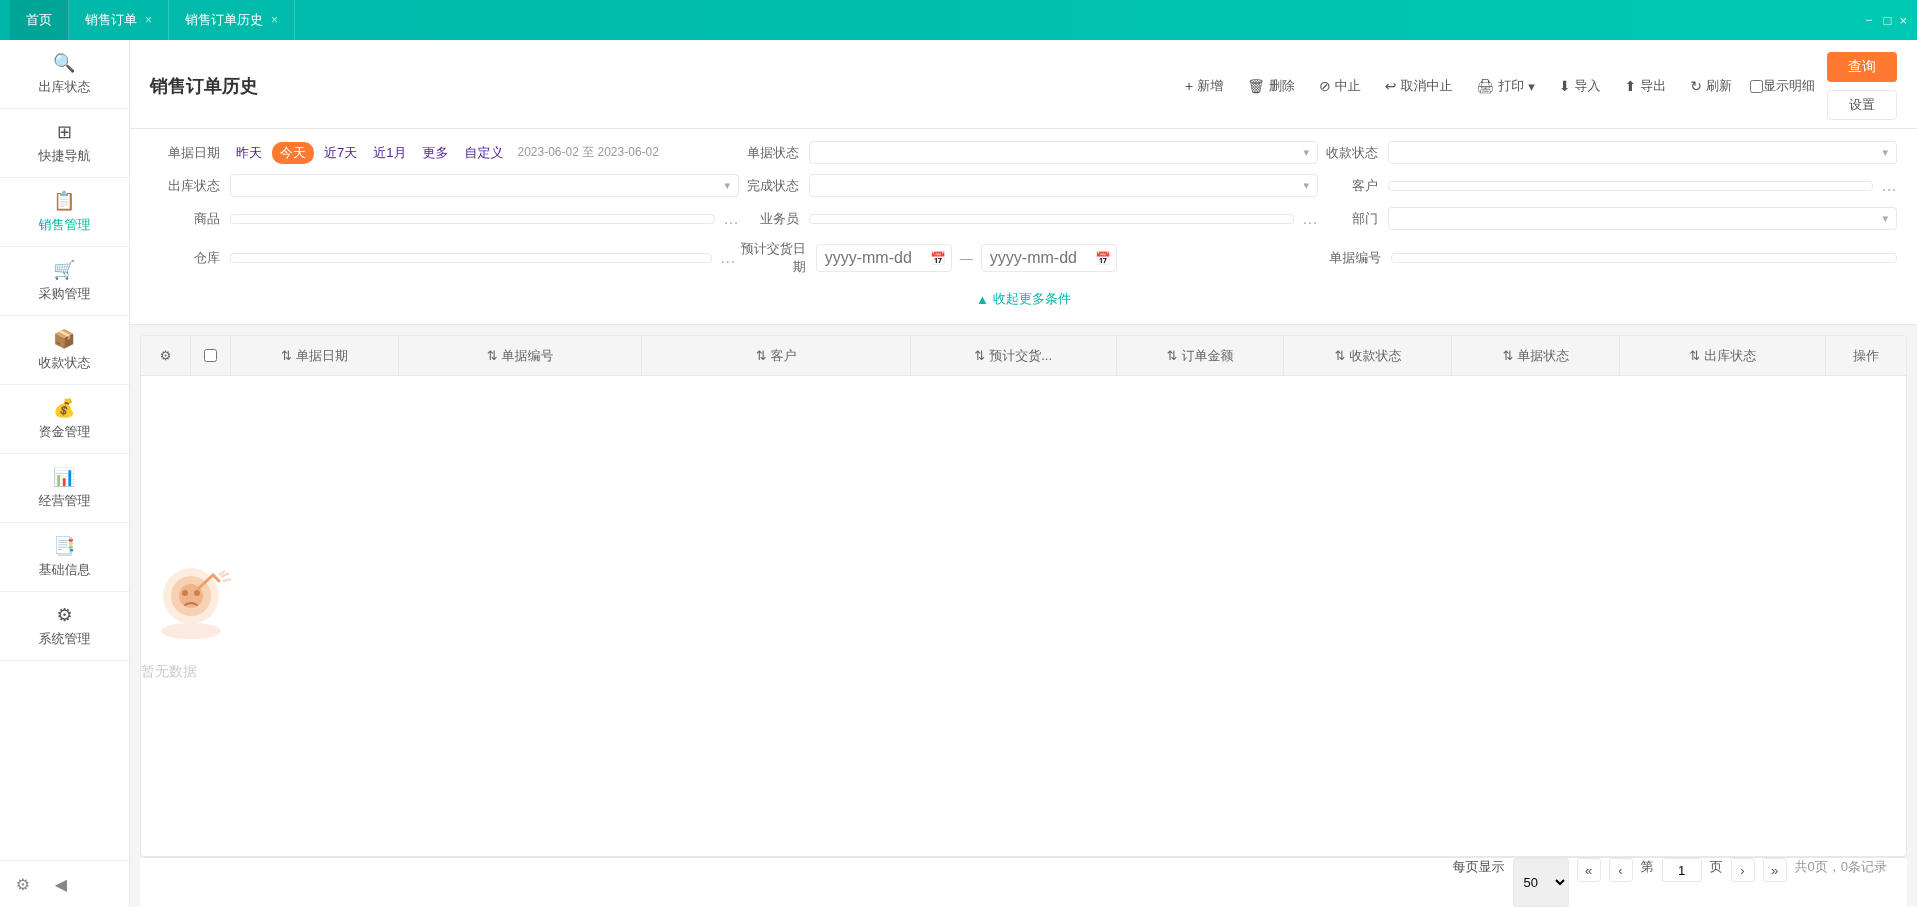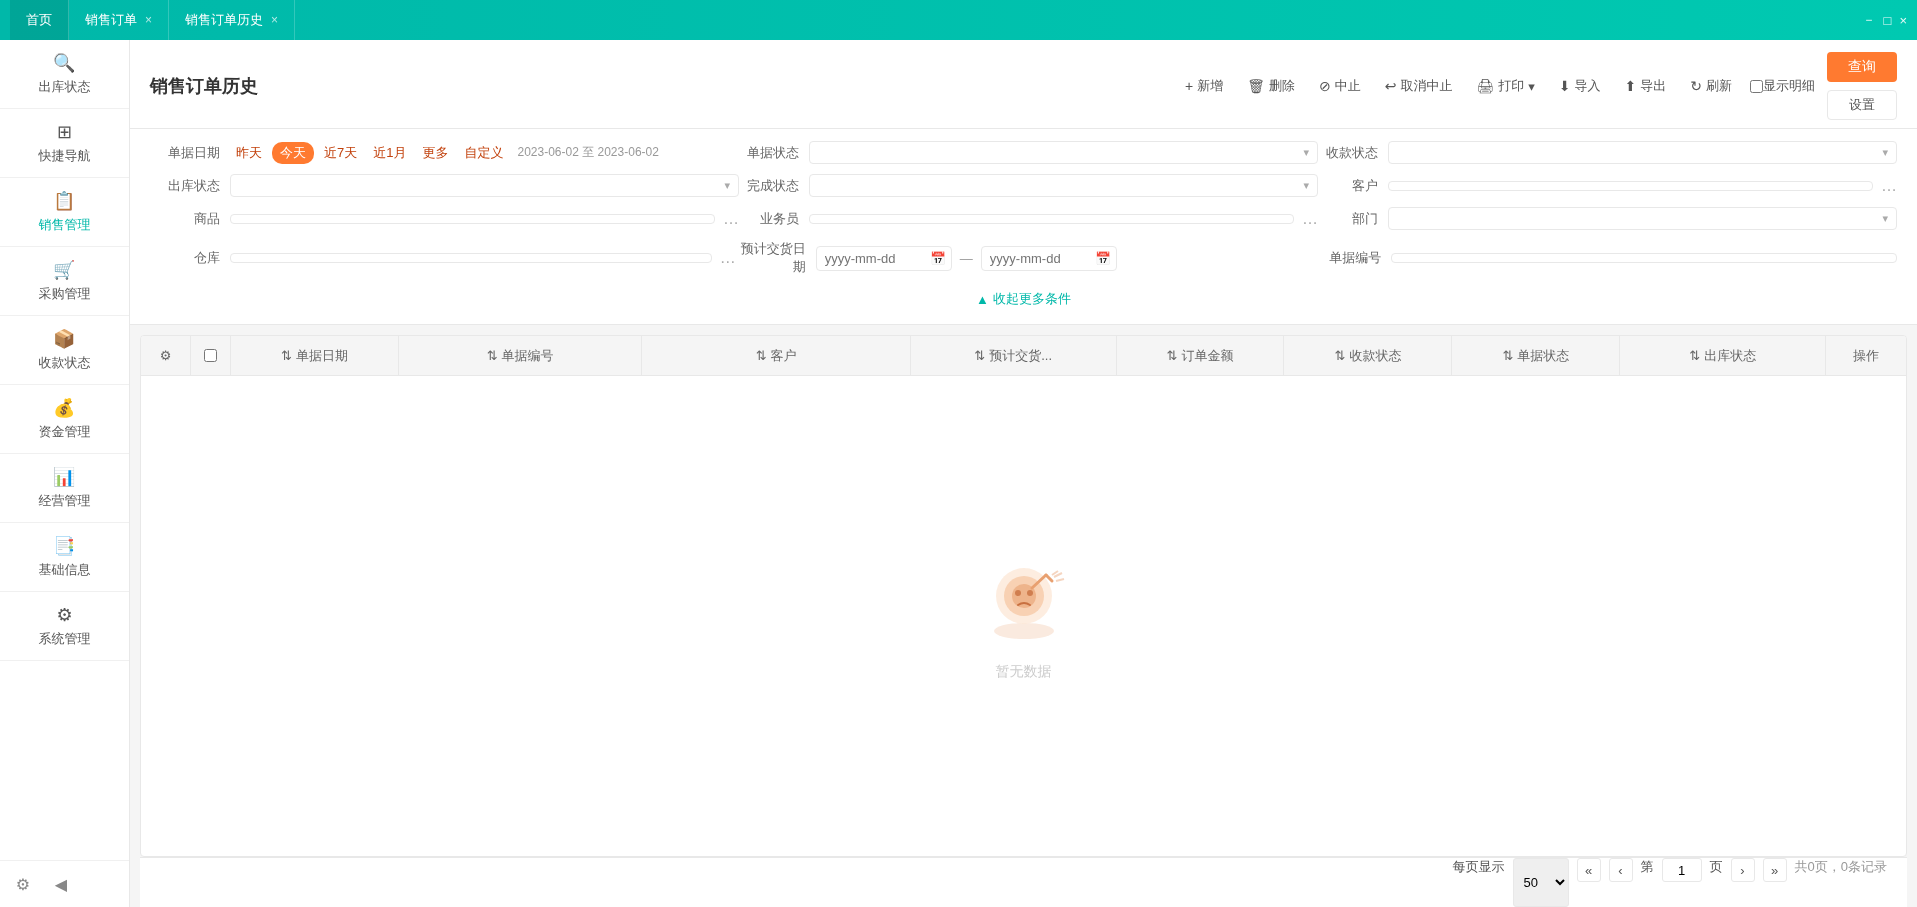--- a/index.html
+++ b/index.html
@@ -163,21 +163,21 @@
       display: flex;
       align-items: center;
       gap: 4px;
       font-size: 12px;
       color: #555;
     }
     .date-quick-btn {
       padding: 2px 6px;
       border-radius: 3px;
       cursor: pointer;
-      color: #c2410c;
+      color: #4c1d95;
     }
     .date-quick-btn.active {
       background: #ff7a30;
       color: #fff;
       border-radius: 10px;
       padding: 2px 8px;
     }
     .date-text {
       font-size: 12px;
       color: #999;
@@ -218,21 +218,21 @@
       display: flex;
       align-items: center;
       border: 1px solid #e8e8e8;
       border-radius: 4px;
       background: #fff;
       overflow: hidden;
     }
     .date-input {
       padding: 4px 8px;
       color: #1d4ed8;
-      font-size: 13px;
+      font-size: 16px;
       border: none;
       outline: none;
       width: 110px;
       background: transparent;
     }
     .date-icon { color: #aaa; padding: 0 4px; cursor: pointer; }
     .date-sep { color: #999; padding: 0 4px; }
     .collapse-btn {
       display: flex;
       align-items: center;
@@ -284,21 +284,20 @@
     .th.amount-col { flex: 1.2; min-width: 90px; }
     .th.status-col { flex: 1.2; min-width: 90px; }
     .th.bill-col { flex: 1.2; min-width: 90px; }
     .th.out-col { flex: 1.5; min-width: 100px; }
     .th.action-col { width: 80px; border-right: none; }
 
     .empty-state {
       flex: 1;
       display: flex;
       flex-direction: column;
-      align-items: center;
       justify-content: center;
       color: #ccc;
       gap: 12px;
     }
     .empty-icon {
       width: 100px;
       height: 100px;
     }
     .empty-text { font-size: 14px; color: #ccc; }
 

